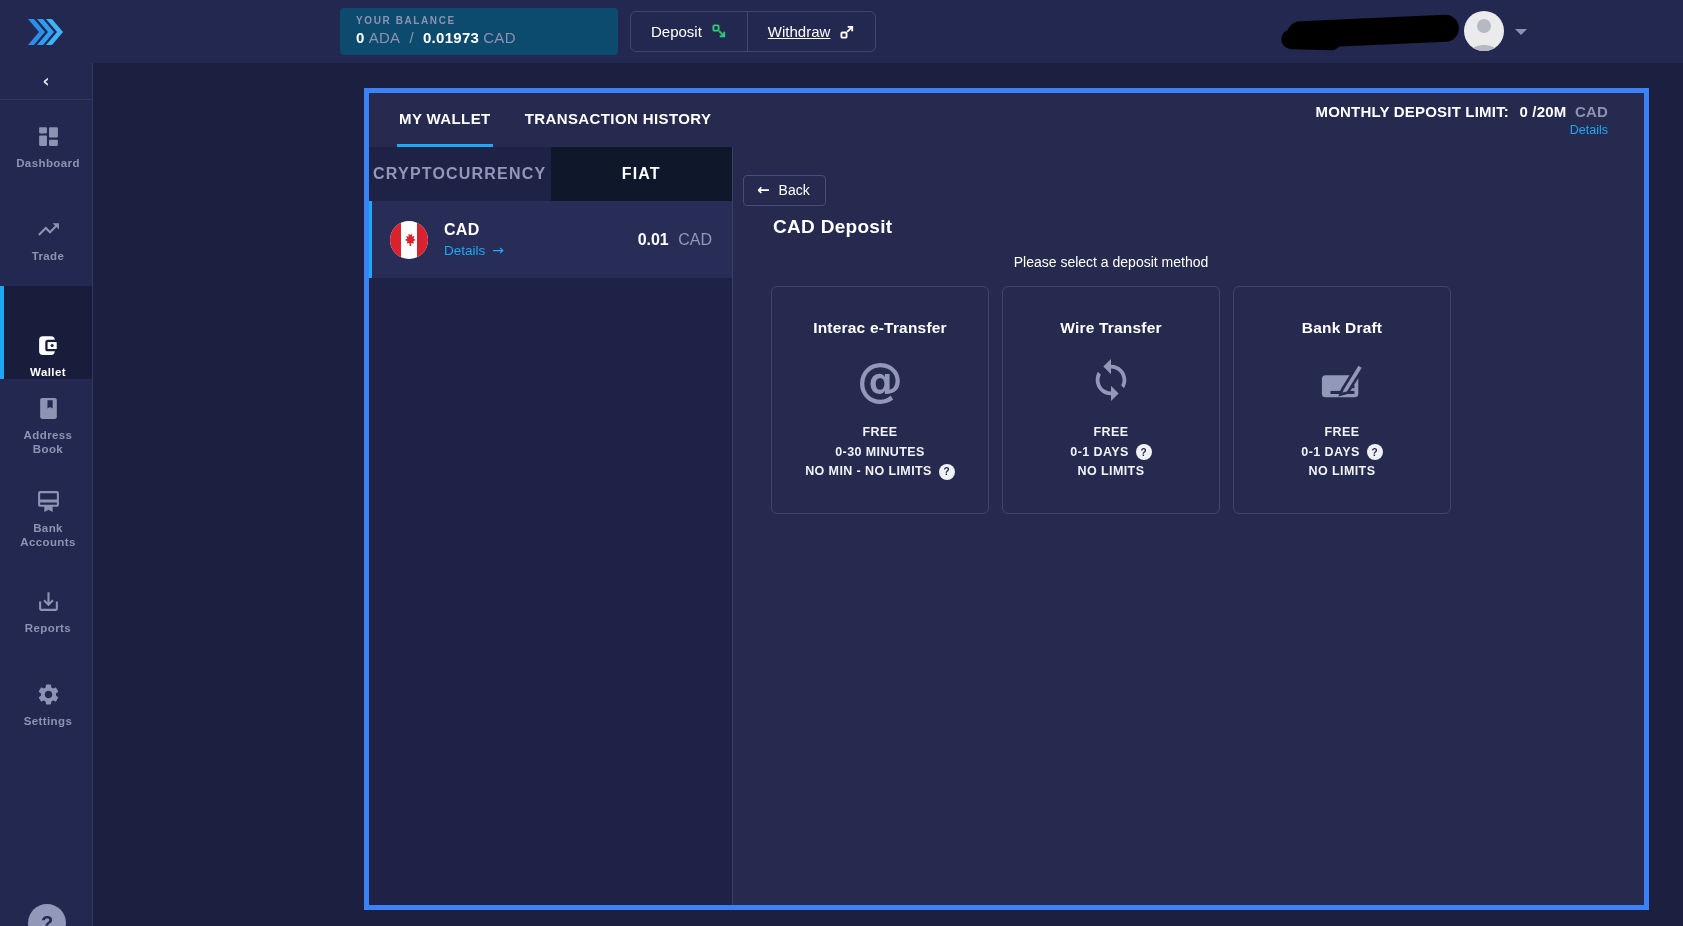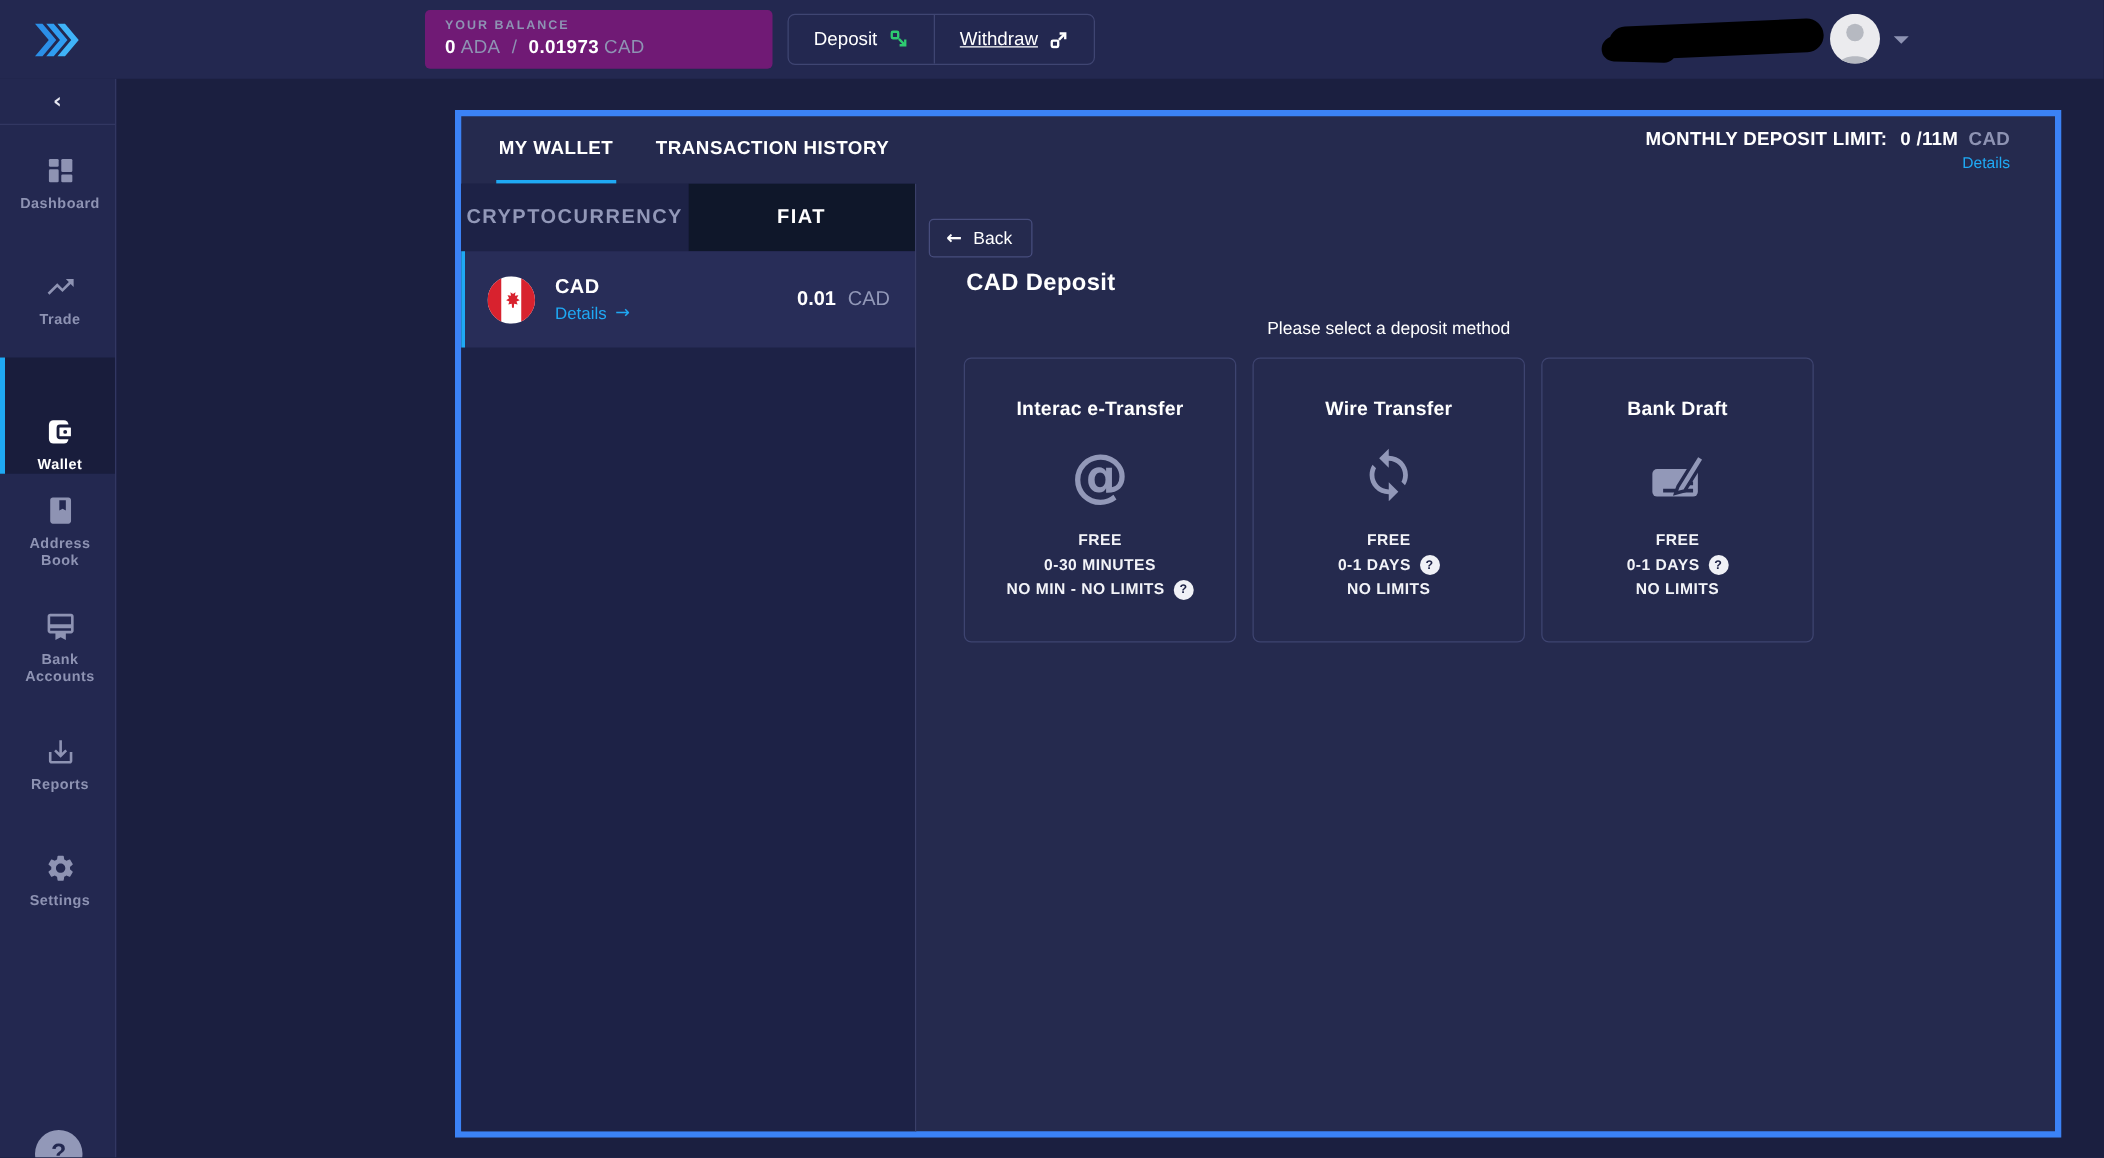--- a/index.html
+++ b/index.html
@@ -3,21 +3,21 @@
 <meta charset="utf-8">
 <style>
   * { margin:0; padding:0; box-sizing:border-box; }
   html,body { width:1683px; height:926px; }
   body { font-family:"Liberation Sans", sans-serif; background:#1b1f40; color:#fff; overflow:hidden; }
   #app { position:relative; width:1683px; height:926px; background:#1b1f40; }
 
   
   .topbar { position:absolute; left:0; top:0; width:1683px; height:63px; background:#232850; z-index:5; }
   .logo { position:absolute; left:26px; top:12px; width:40px; height:40px; }
-  .balance-box { position:absolute; left:340px; top:8px; width:278px; height:47px; background:#701a75; border-radius:4px; padding:7px 16px; }
+  .balance-box { position:absolute; left:340px; top:8px; width:278px; height:47px; background:#0c4a6e; border-radius:4px; padding:7px 16px; }
   .balance-label { font-size:10px; font-weight:700; letter-spacing:1.6px; color:#8e93b3; }
   .balance-line { margin-top:3px; font-size:15px; letter-spacing:.3px; }
   .bal-strong { font-weight:700; color:#fff; }
   .bal-muted { color:#8e93b3; margin-left:5px; }
   .bal-muted.first { margin-left:0; }
   .balance-line > span { margin-right:4px; }
   .btn-group { position:absolute; left:630px; top:11px; height:41px; display:flex; border:1px solid #3f4572; border-radius:6px; overflow:hidden; }
   .tb-btn { display:flex; align-items:center; gap:10px; padding:0 20px; font-size:15px; color:#fff; cursor:pointer; background:transparent; border:none; font-family:inherit; }
   .tb-btn + .tb-btn { border-left:1px solid #3f4572;text-decoration:underline; }
   .redacted { position:absolute; left:1287px; top:18px; width:172px; height:27px; background:#000; border-radius:14px; transform:rotate(-2.5deg); }
@@ -198,21 +198,21 @@
 
   <div class="panel">
 
     <div class="panel-header">
       <div class="ptab active">MY WALLET</div>
       <div class="ptab">TRANSACTION HISTORY</div>
       <div class="limit-block">
         <div class="limit-line">
           <span>MONTHLY DEPOSIT LIMIT:</span>
           <span style="margin-left:6px;">0</span>
-          <span>/11M</span>
+          <span>/20M</span>
           <span class="lim-cur">CAD</span>
         </div>
         <div class="limit-details">Details</div>
       </div>
     </div>
 
     <div class="panel-body">
 
       <div class="asset-list">
         <div class="asset-tabs">

